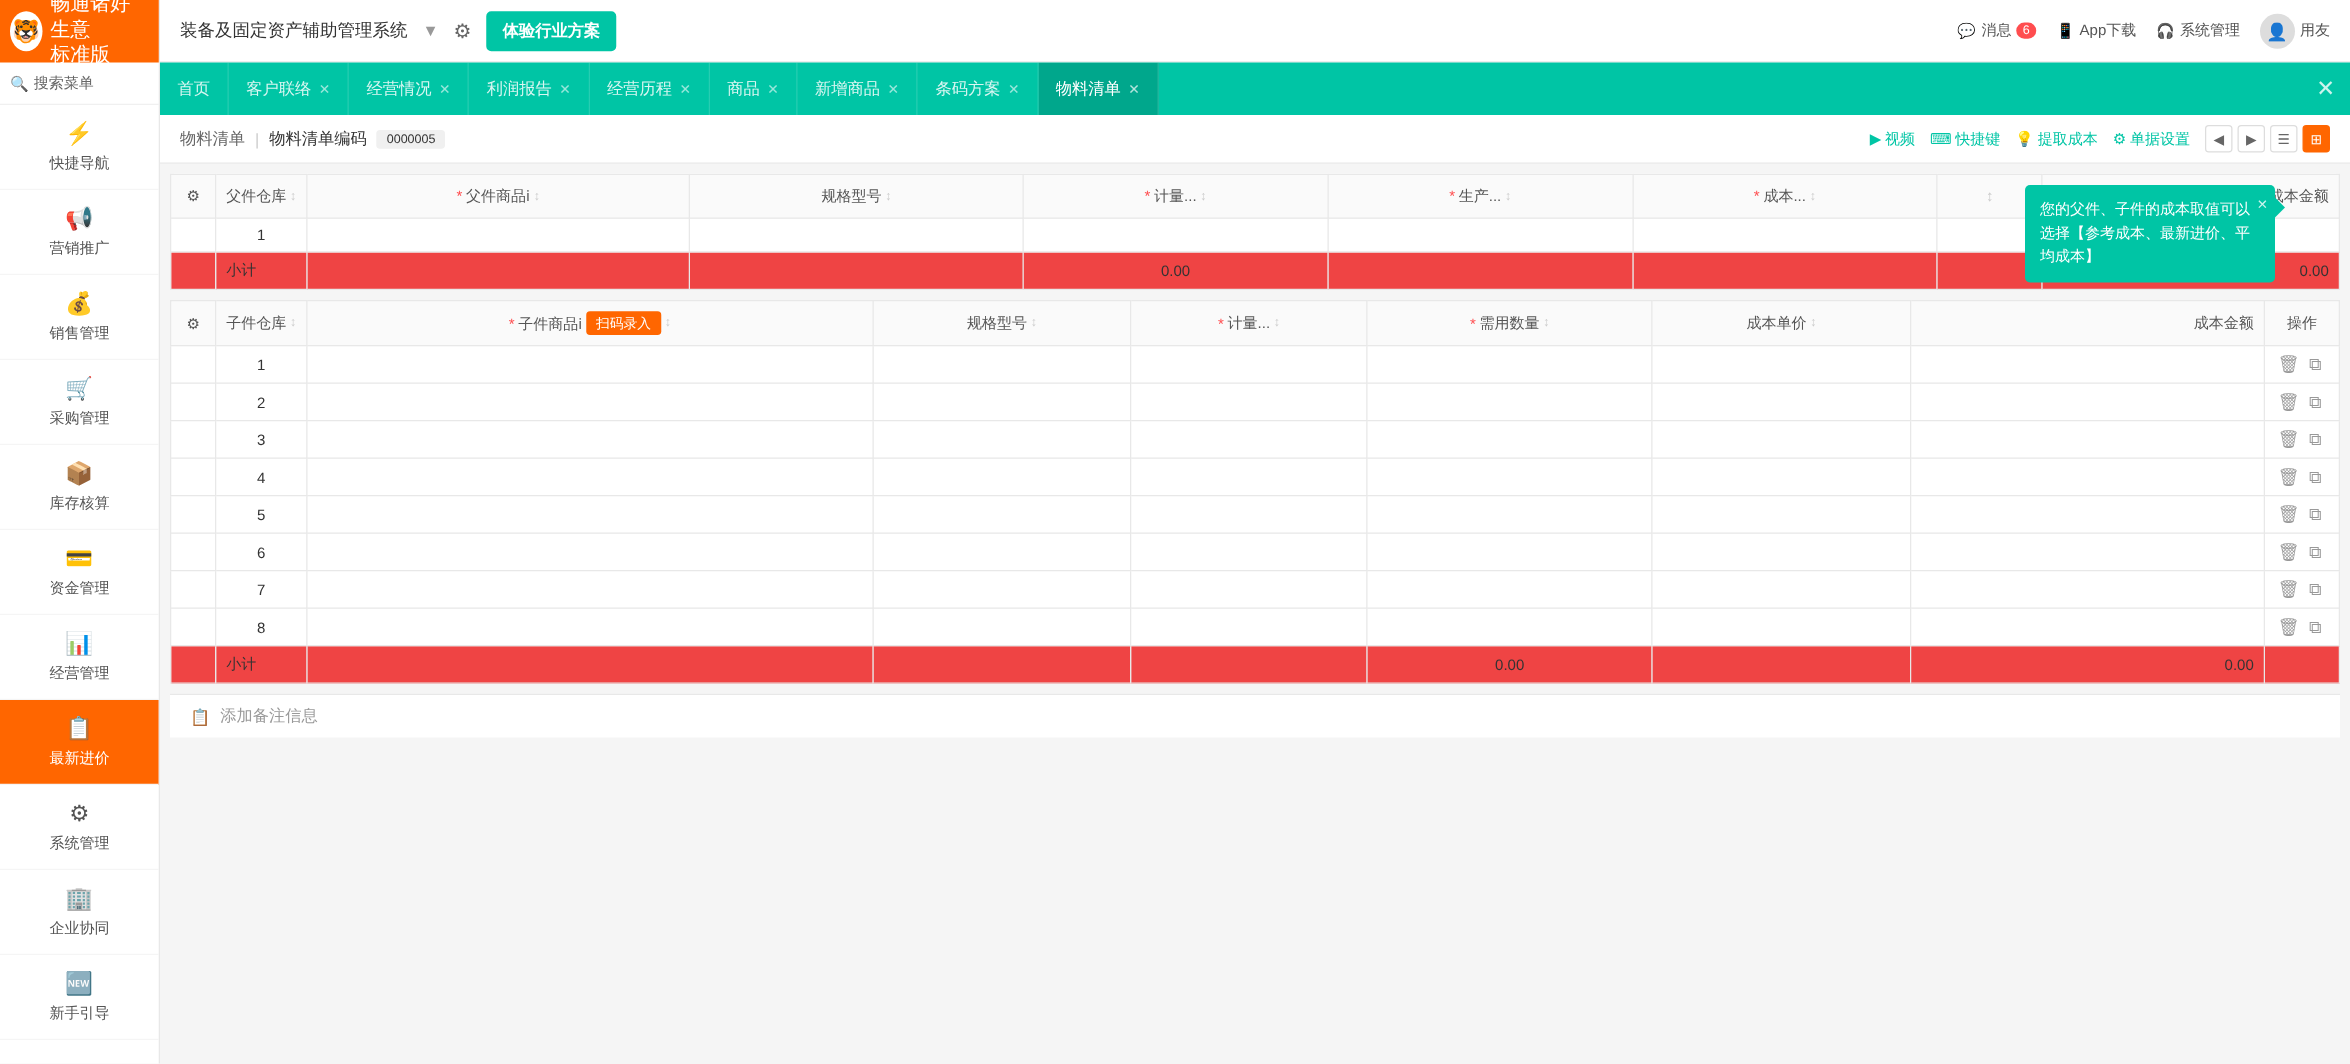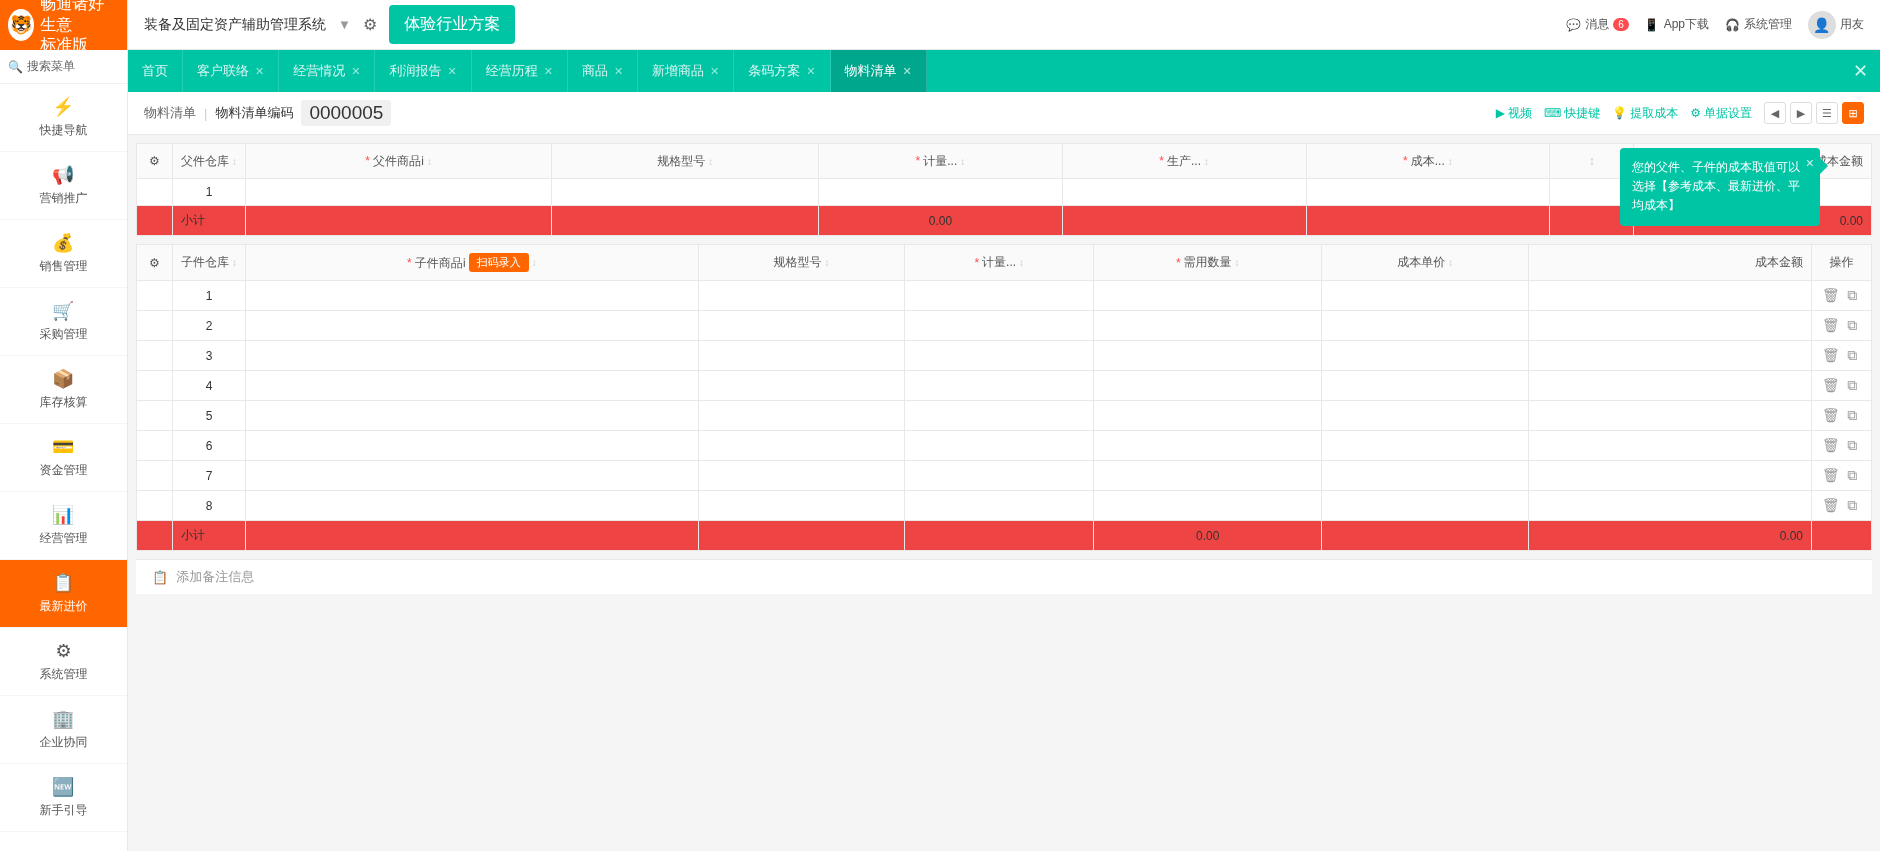--- a/index.html
+++ b/index.html
@@ -62,28 +62,29 @@
       height: 50px;
       background: #fff;
       border-bottom: 1px solid #e8e8e8;
       display: flex;
       align-items: center;
       padding: 0 16px;
       gap: 12px;
     }
     .topbar-btn {
       background: #f5f5f5;
-      border: 5px solid #8b5cf6;
+      border: 3px solid #8b5cf6;
       border-radius: 4px;
       padding: 4px 10px;
-      font-size: 16px;
+      font-size: 13px;
       cursor: pointer;
       display: flex;
       align-items: center;
       gap: 4px;
+      font-weight: bold;
     }
     .topbar-btn.primary { background: #00c5a5; color: #fff; border-color: #00c5a5; }
     .topbar-right { display: flex; align-items: center; gap: 16px; }
     .topbar-right-item { display: flex; align-items: center; gap: 4px; font-size: 12px; color: #555; cursor: pointer; }
     .badge { background: #ff4d4f; color: #fff; border-radius: 10px; padding: 1px 5px; font-size: 10px; }
     .user-avatar { width: 28px; height: 28px; border-radius: 50%; background: #ddd; display: flex; align-items: center; justify-content: center; font-size: 14px; }
 
     
     .tabbar {
       background: #00c5a5;
@@ -118,21 +119,21 @@
       padding: 8px 16px;
       display: flex;
       align-items: center;
       gap: 16px;
       border-bottom: 1px solid #e8e8e8;
     }
     .page-header-breadcrumb { display: flex; align-items: center; gap: 8px; font-size: 13px; }
     .breadcrumb-item { color: #666; }
     .breadcrumb-sep { color: #ccc; }
     .breadcrumb-current { color: #333; font-weight: 500; }
-    .code-badge { background: #f0f0f0; padding: 2px 8px; border-radius: 3px; font-size: 19px; color: #333; }
+    .code-badge { background: #f0f0f0; padding: 2px 8px; border-radius: 3px; font-size: 10px; color: #333; }
     .page-header-actions { margin-left: auto; display: flex; align-items: center; gap: 12px; }
     .action-link { color: #00c5a5; font-size: 12px; cursor: pointer; display: flex; align-items: center; gap: 3px; }
 
     
     .section { background: #fff; margin: 8px; border-radius: 4px; }
     .section-title { padding: 8px 12px; font-size: 13px; color: #333; font-weight: 500; border-bottom: 1px solid #f0f0f0; }
 
     
     .data-table { width: 100%; border-collapse: collapse; }
     .data-table th {

